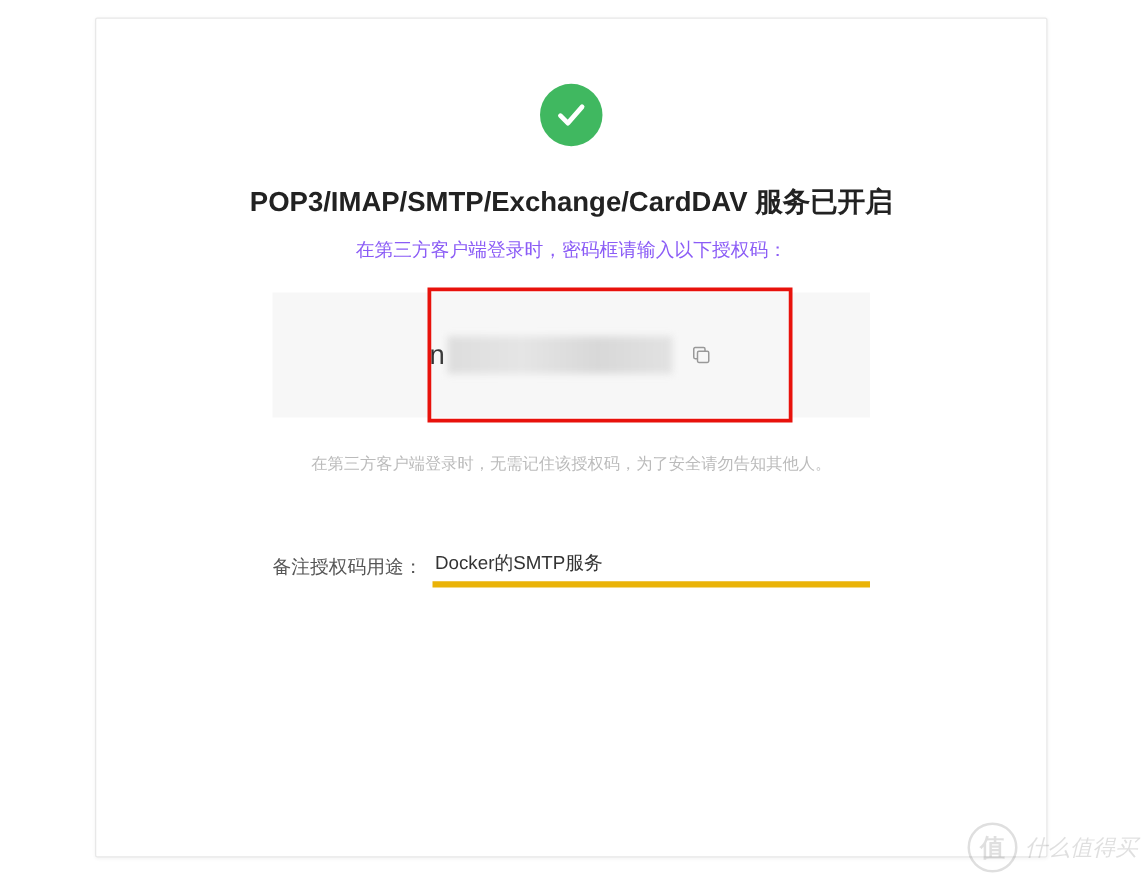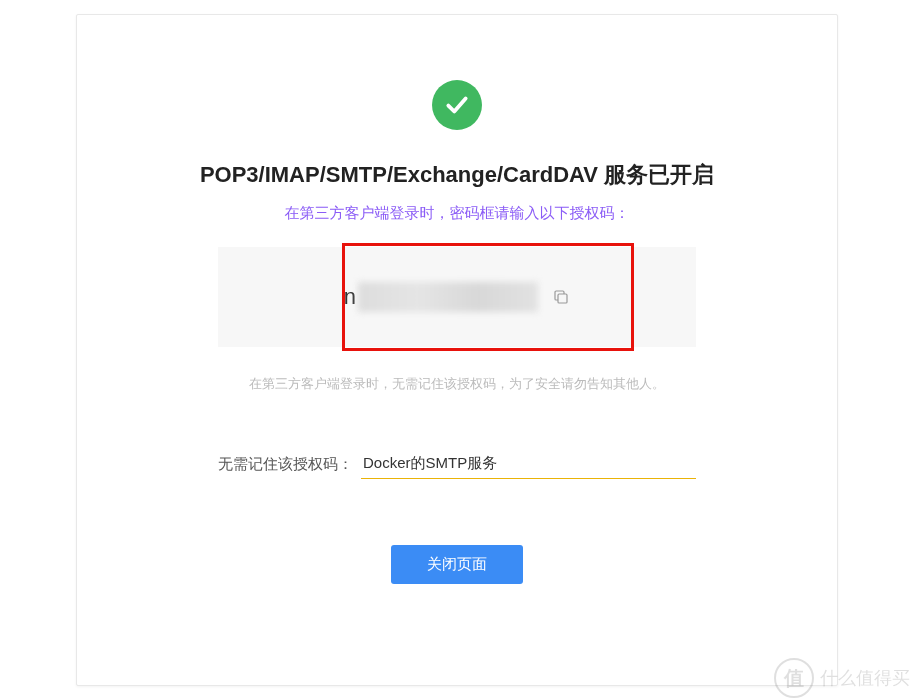--- a/index.html
+++ b/index.html
@@ -18,21 +18,21 @@
     .card {
       position: absolute;
       left: 76px;
       top: 14px;
       width: 762px;
       height: 672px;
       background: #fff;
       border: 1px solid #e8e8e8;
       border-radius: 2px;
       box-shadow: 0 1px 3px rgba(0,0,0,0.05);
-      padding-top: 65px;
+      padding-top: 52px;
       text-align: center;
     }
     .success-icon {
       width: 50px;
       height: 50px;
       border-radius: 50%;
       background: #40b860;
       margin: 0 auto 30px;
       display: flex;
       align-items: center;
@@ -118,21 +118,21 @@
     }
     .remark-label {
       font-size: 15px;
       color: #555;
       margin-right: 8px;
       white-space: nowrap;
     }
     .remark-input {
       flex: 1;
       border: none;
-      border-bottom: 1px solid #eab308;
+      border-bottom: 5px solid #eab308;
       font-size: 15px;
       color: #333;
       padding: 6px 2px;
       outline: none;
       background: transparent;
       font-family: inherit;
     }
     .close-button {
       margin-top: 66px;
       background: #3b8cf5;
@@ -162,20 +162,21 @@
       align-items: center;
       justify-content: center;
       font-size: 20px;
       font-weight: bold;
     }
     .watermark-text {
       font-size: 18px;
       color: #000;
       font-weight: 500;
       writing-mode: horizontal-tb;
+      font-style: italic;
     }
   </style>
 </head>
 <body>
 
 <div class="card">
   <div class="success-icon">
     <svg viewBox="0 0 24 24" fill="none" stroke="#fff" stroke-width="3.5" stroke-linecap="round" stroke-linejoin="round">
       <polyline points="4,12.5 9.5,18 20,6"></polyline>
     </svg>
@@ -196,23 +197,22 @@
           <path d="M16 8V5.5a1.5 1.5 0 0 0-1.5-1.5H5.5A1.5 1.5 0 0 0 4 5.5v9A1.5 1.5 0 0 0 5.5 16H8"></path>
         </svg>
       </span>
     </div>
     <div class="highlight-box"></div>
   </div>
 
   <p class="hint">在第三方客户端登录时，无需记住该授权码，为了安全请勿告知其他人。</p>
 
   <div class="remark-section">
-    <span class="remark-label">无需记住该授权码：</span>
+    <span class="remark-label">备注授权码用途：</span>
     <input type="text" class="remark-input" value="Docker的SMTP服务" style="">
   </div>
 
-  <button class="close-button">关闭页面</button>
 </div>
 
 <div class="watermark">
   <div class="watermark-circle">值</div>
   <div class="watermark-text">什么值得买</div>
 </div>
 
 </body></html>

